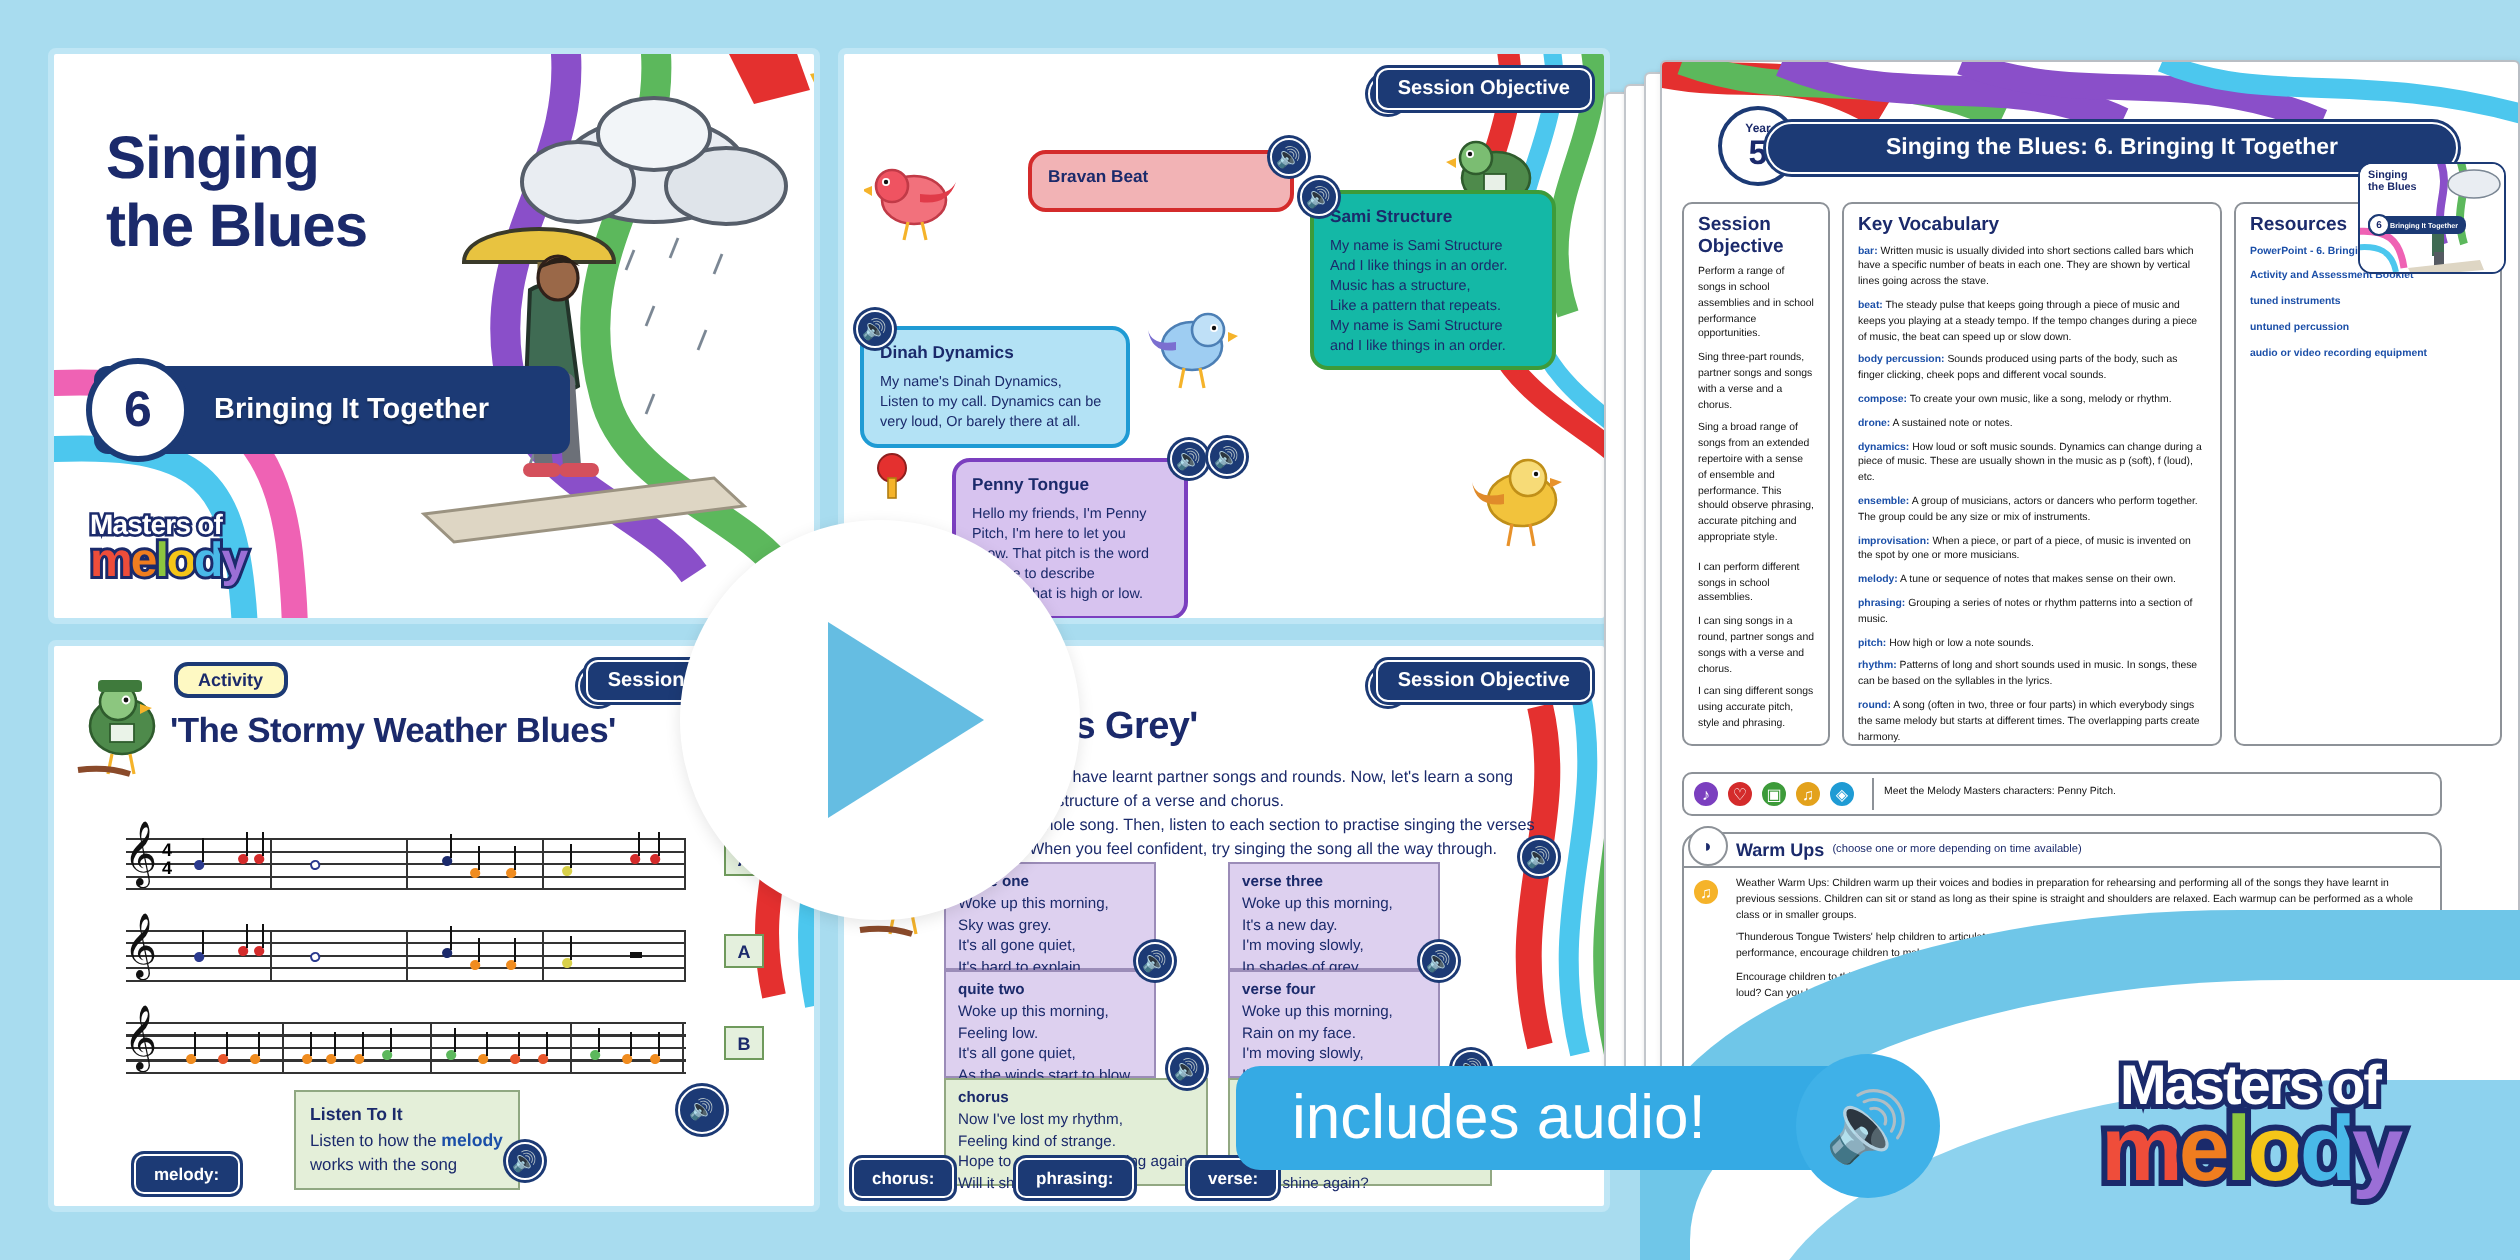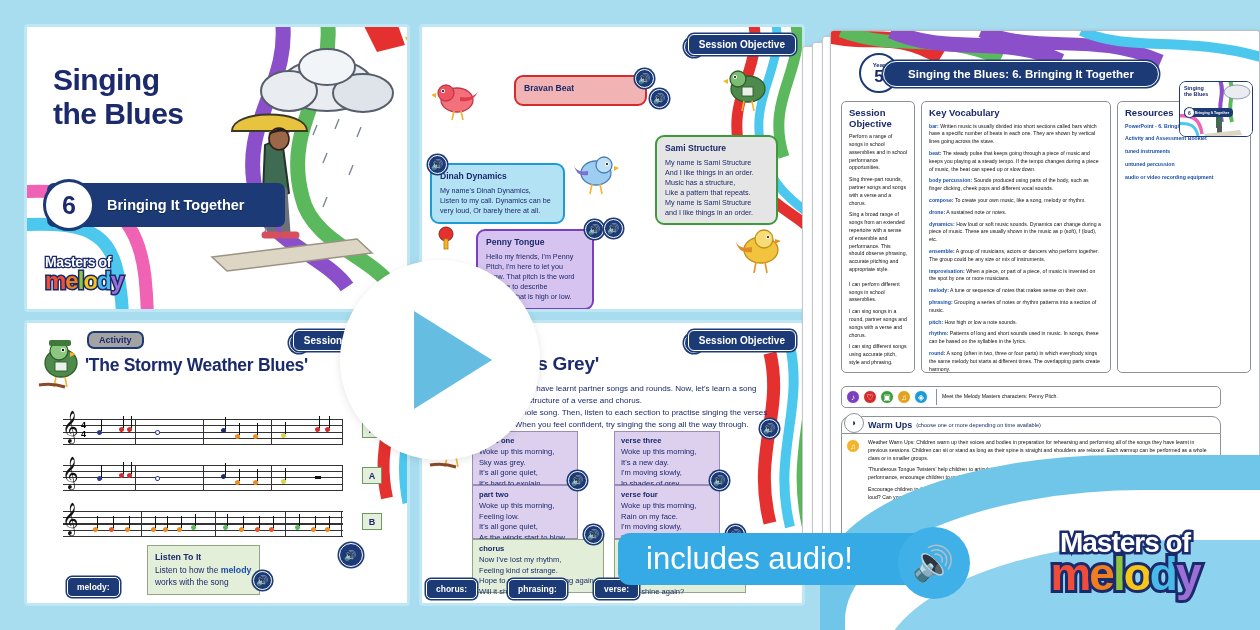--- a/index.html
+++ b/index.html
@@ -71,34 +71,34 @@
     background:#1c3a75; color:#fff; display:flex; align-items:center;
     justify-content:center; font-size:11px; border:1.5px solid #fff;
     box-shadow:0 0 0 1.5px #1c3a75;
   }
   .char-card {
     position:absolute; border-radius:9px; padding:6px 8px;
     border:2.5px solid; font-size:7.2px; line-height:1.38; color:#1b2a6b;
   }
   .char-card .cname { display:block; text-align:left; font-weight:bold; font-size:8.6px; margin-bottom:3px; }
   .c-red    { background:#f2b3b5; border-color:#d42b2b; }
-  .c-green  { background:#e5e5e5; border-color:#3d9b3a;margin-top:40px; }
+  .c-green  { background:#14b8a6; border-color:#3d9b3a; }
   .c-blue   { background:#b3e2f5; border-color:#1f9bd4; }
   .c-purple { background:#d7c3ef; border-color:#7b3fbf; }
   .c-amber  { background:#fbe1a4; border-color:#e3a21c; }
   .spk {
     position:absolute; width:19px; height:19px; border-radius:50%;
     background:#1c3a75; border:1.5px solid #fff; box-shadow:0 0 0 1.5px #1c3a75;
     display:flex; align-items:center; justify-content:center; color:#fff; font-size:10px;
   }
 
   
   #slide-stave { left: 24px; top: 320px; width: 386px; height: 286px; }
   .pill-tag {
-    position:absolute; background:#a3a3a3; border:2px solid #1c3a75;
+    position:absolute; background:#fef9c3; border:2px solid #1c3a75;
     border-radius:7px; padding:2px 10px; color:#1b2a6b;
     font-size:9px; font-weight:bold;
   }
   .stave-block { position:absolute; left:36px; width:280px; }
   .stave {
     position:relative; height:26px; width:100%;
     background: repeating-linear-gradient(to bottom,
       #333 0, #333 1px, transparent 1px, transparent 6.25px);
     background-size: 100% 25px; background-repeat:no-repeat;
   }
@@ -142,21 +142,21 @@
   .doc-stack {
     position:absolute; background:#fff; border:1px solid #c3c7cc;
     border-radius:3px; box-shadow:1px 1px 3px rgba(0,0,0,.18);
   }
   .doc-main {
     position:absolute; left:32px; top:10px; width:430px; height:540px;
     background:#fff; border:1px solid #b9bec4; border-radius:3px;
     overflow:hidden; box-shadow:2px 2px 5px rgba(0,0,0,.2);
   }
   .doc-title-bar {
-    position:absolute; left:52px; top:30px; width:276px; height:26px;
+    position:absolute; left:52px; top:30px; width:346px; height:26px;
     background:#1c3a75; border-radius:13px; display:flex; align-items:center;
     justify-content:center; color:#fff; font-size:11.5px; font-weight:bold;
     border:1.5px solid #fff; box-shadow:0 0 0 1.5px #1c3a75;
   }
   .year-badge {
     position:absolute; left:28px; top:22px; width:40px; height:40px;
     border-radius:50%; background:#fff; border:2px solid #1c3a75;
     display:flex; flex-direction:column; align-items:center; justify-content:center;
     color:#1b2a6b; line-height:1;
   }
@@ -567,21 +567,21 @@
     <div class="intro-p" style="left:48px; top:84px; width:302px;">Listen to the whole song. Then, listen to each section to practise singing the verses and chorus. When you feel confident, try singing the song all the way through.</div>
 
     <div class="verse-box vb-purple" style="left:50px; top:108px; width:106px; height:54px;">
       <span class="vlabel">verse one</span>
       <span style="white-space:pre-line">Woke up this morning,
 Sky was grey.
 It's all gone quiet,
 It's hard to explain.</span>
     </div>
     <div class="verse-box vb-purple" style="left:50px; top:162px; width:106px; height:54px;">
-      <span class="vlabel">part two</span>
+      <span class="vlabel">quite two</span>
       <span style="white-space:pre-line">Woke up this morning,
 Feeling low.
 It's all gone quiet,
 As the winds start to blow.</span>
     </div>
     <div class="verse-box vb-purple" style="left:192px; top:108px; width:106px; height:54px;">
       <span class="vlabel">verse three</span>
       <span style="white-space:pre-line">Woke up this morning,
 It's a new day.
 I'm moving slowly,

